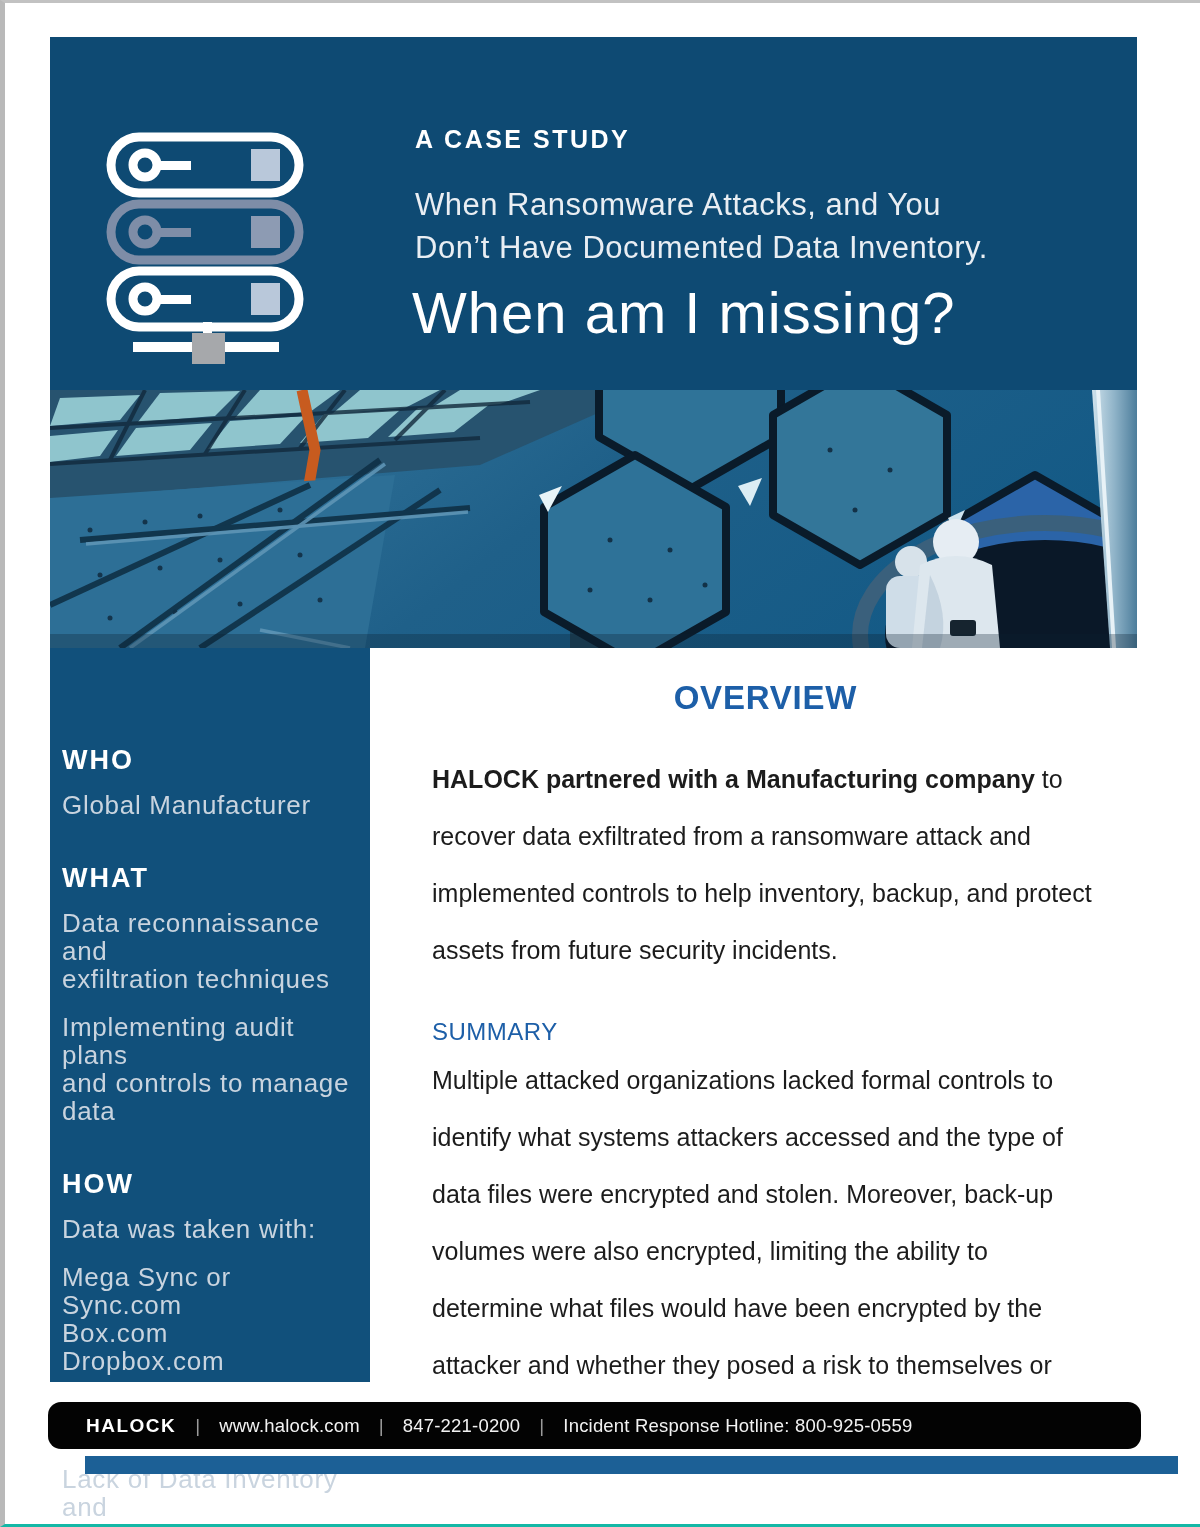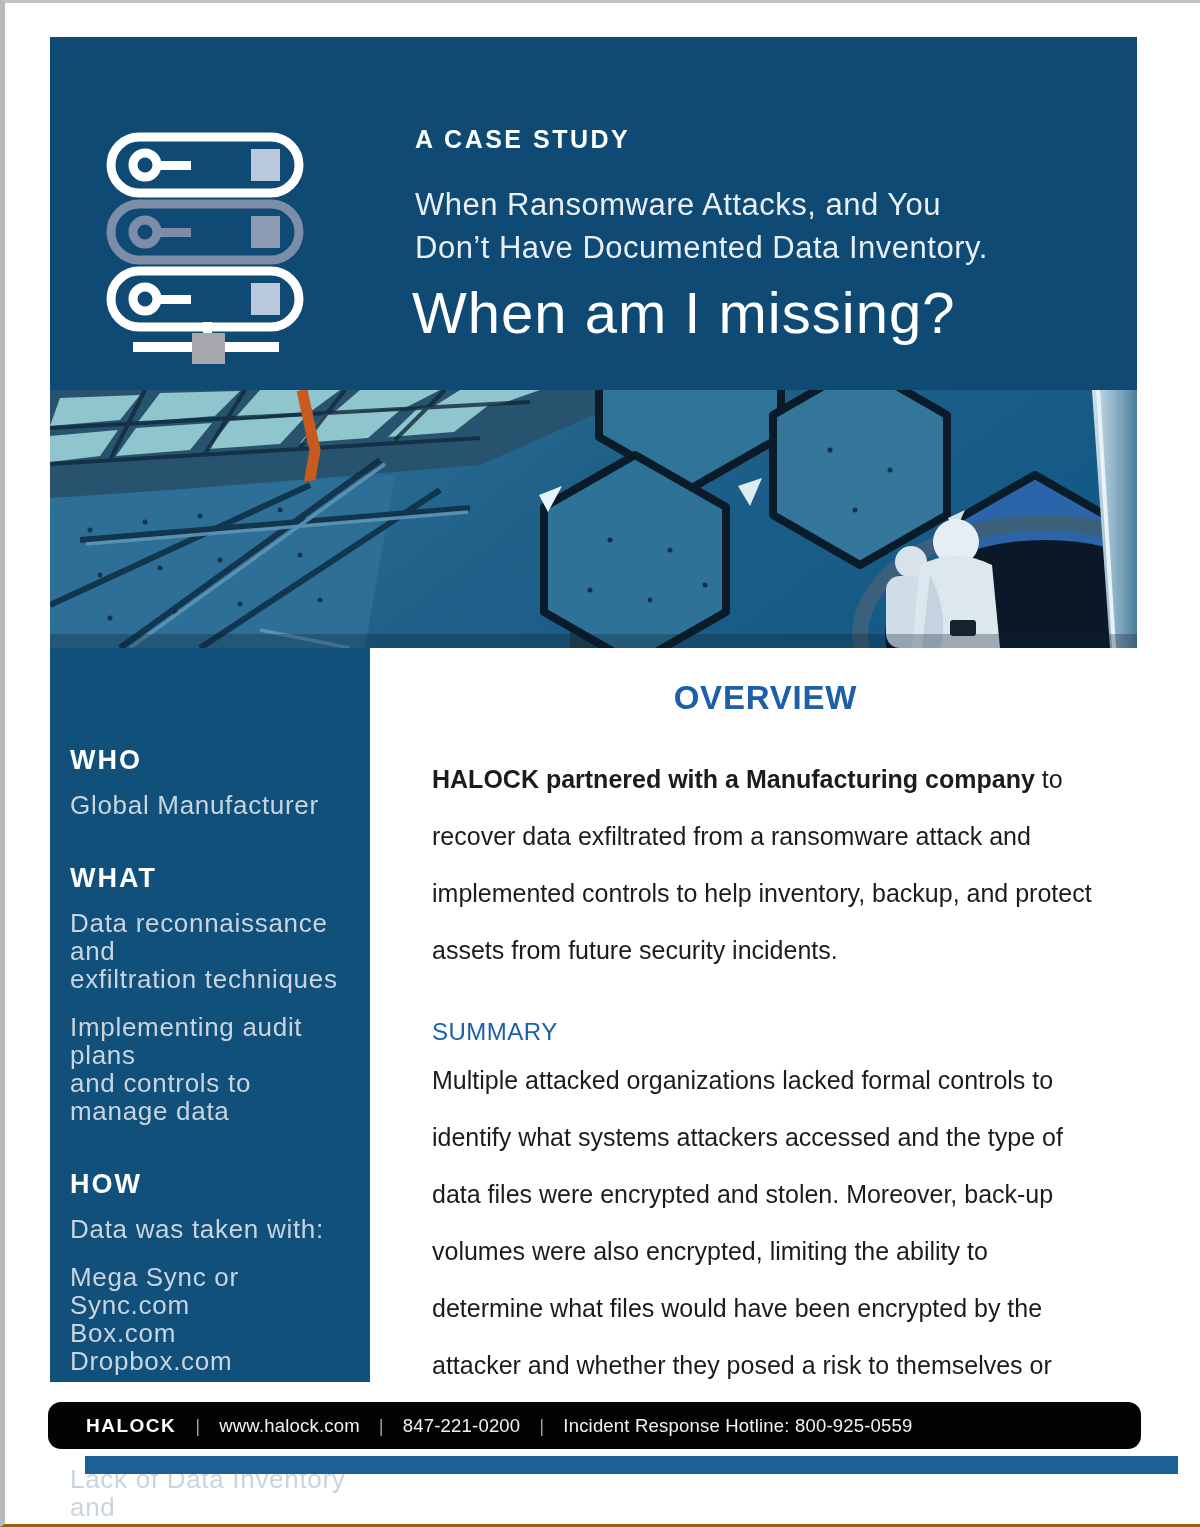--- a/index.html
+++ b/index.html
@@ -1,35 +1,35 @@
 <!DOCTYPE html>
 <html><head>
 <meta charset="utf-8">
 <style>
   html,body{margin:0;padding:0;background:#ffffff;}
   body{font-family:"Liberation Sans", sans-serif;}
   .page{
     position:relative;width:1200px;height:1527px;background:#ffffff;
     box-sizing:border-box;
-    border-left:5px solid #b9b9b9;border-top:3px solid #c2c2c2;border-bottom:3px solid #a16207;
+    border-left:5px solid #b9b9b9;border-top:3px solid #c2c2c2;border-bottom:3px solid #14b8a6;
     overflow:hidden;
   }
   
   .header{position:absolute;left:45px;top:34px;width:1087px;height:353px;background:#0e4a73;}
   .server-icon{position:absolute;left:55px;top:95px;width:200px;height:232px;}
   .kicker{position:absolute;left:365px;top:88px;color:#ffffff;font-size:25px;font-weight:bold;letter-spacing:2.5px;}
   .subtitle{position:absolute;left:365px;top:146px;color:#e9eef3;font-size:31px;font-weight:300;
             line-height:43px;letter-spacing:0.5px;white-space:pre-line;}
   .big-title{position:absolute;left:362px;top:242px;color:#ffffff;font-size:58px;font-weight:300;letter-spacing:1px;}
   
   .hero{position:absolute;left:45px;top:387px;width:1087px;height:258px;overflow:hidden;background:#2a6a8f;}
   .hero svg{display:block;width:100%;height:100%;}
   
   .sidebar{position:absolute;left:45px;top:645px;width:320px;height:734px;background:#11507b;
-           box-sizing:border-box;padding:97px 20px 0 20px;color:#c9d4df;}
+           box-sizing:border-box;padding:97px 20px 0 12px;color:#c9d4df;}
   .sb-section{margin-bottom:44px;}
   .sb-label{color:#ffffff;font-size:27px;font-weight:bold;letter-spacing:2px;margin-bottom:15px;}
   .sb-para{font-size:26px;font-weight:300;line-height:28px;letter-spacing:0.7px;
            white-space:pre-line;margin:0 0 20px 0;}
   
   .main{position:absolute;left:427px;top:676px;width:667px;color:#1c1c1c;}
   .overview-heading{color:#1d5fa8;font-size:33px;font-weight:bold;letter-spacing:0.8px;margin:0 0 34px 0;text-align:center;}
   .lead{font-size:25px;line-height:57px;margin:0 0 39px 0;}
   .lead b{font-weight:bold;}
   .summary-heading{color:#1d5fa8;font-size:24px;font-weight:normal;letter-spacing:0.5px;margin:0 0 6px 0;}

